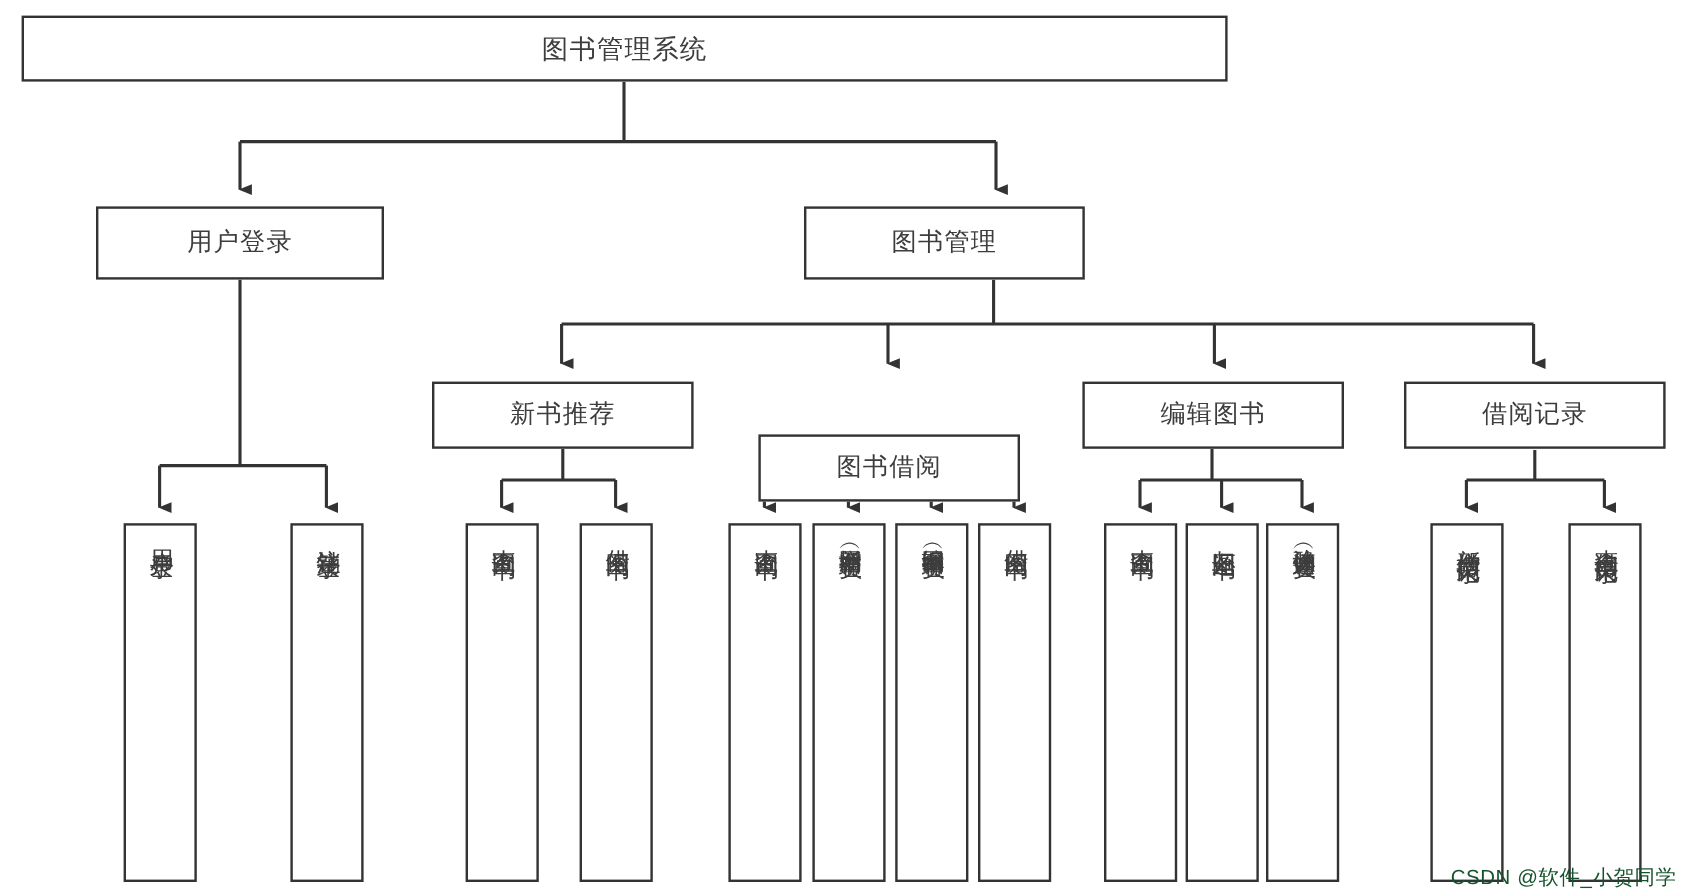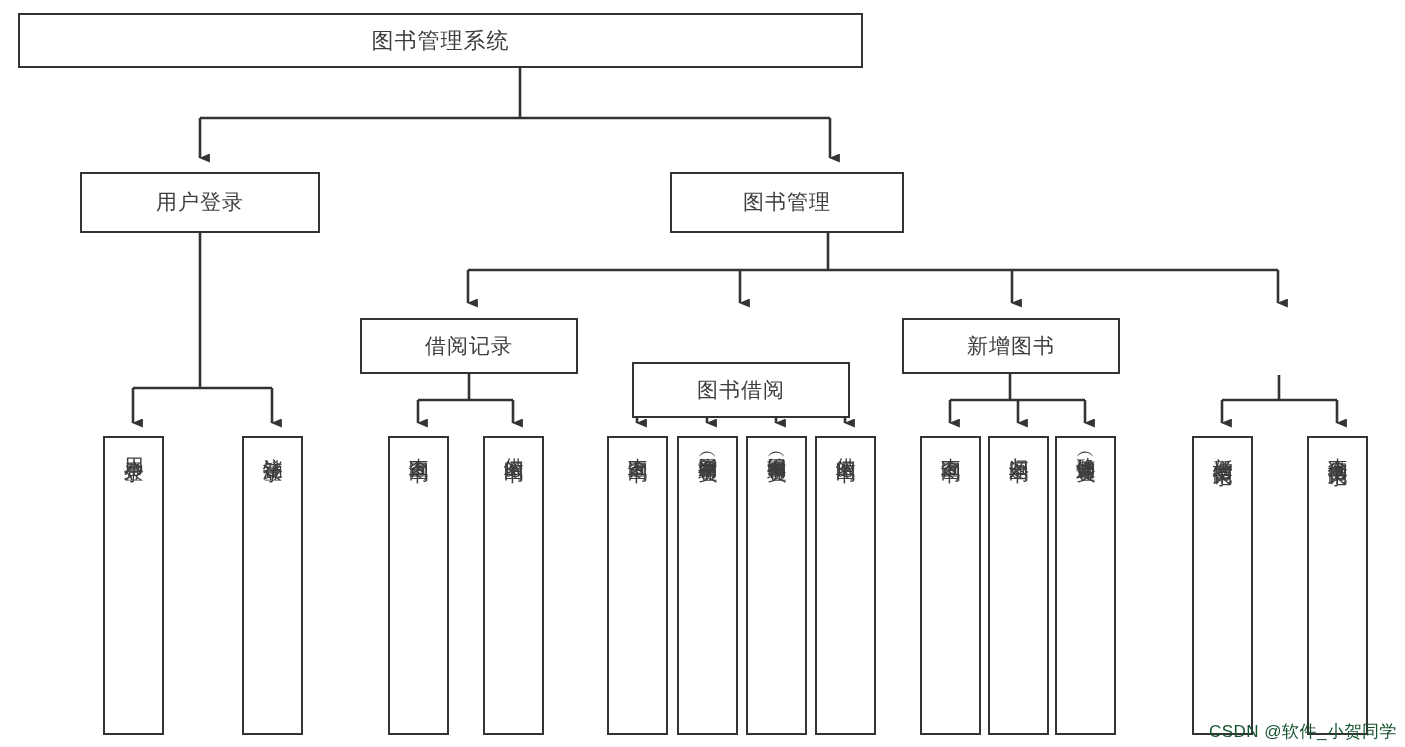--- a/index.html
+++ b/index.html
@@ -115,44 +115,47 @@
       <path d="M1018,400 L1018,423" marker-end="url(#arrow)"></path>
       <path d="M1085,400 L1085,423" marker-end="url(#arrow)"></path>
 
       <path d="M1279,375 L1279,400"></path>
       <path d="M1222,400 L1337,400"></path>
       <path d="M1222,400 L1222,423" marker-end="url(#arrow)"></path>
       <path d="M1337,400 L1337,423" marker-end="url(#arrow)"></path>
     </g>
   </svg>
 
-  <div class="node root" style="left:18px; top:13px; width:845px; height:55px;">
+  <div class="node root" style="left:18px; top:13px; width:1005px; height:55px;">
     <span class="label">图书管理系统</span>
   </div>
 
   <div class="node" style="left:80px; top:172px; width:240px; height:61px;">
     <span class="label">用户登录</span>
   </div>
 
   <div class="node" style="left:670px; top:172px; width:234px; height:61px;">
     <span class="label">图书管理</span>
   </div>
 
   <div class="node" style="left:360px; top:318px; width:218px; height:56px;">
-    <span class="label">借阅记录</span>
+    <span class="label">新书推荐</span>
   </div>
 
   <div class="node" style="left:632px; top:318px; width:218px; height:56px;margin-top:44px;">
     <span class="label">图书借阅</span>
   </div>
 
   <div class="node" style="left:902px; top:318px; width:218px; height:56px;">
-    <span class="label">新增图书</span>
-  </div>
-
+    <span class="label">编辑图书</span>
+  </div>
+
+  <div class="node" style="left:1170px; top:318px; width:218px; height:56px;">
+    <span class="label">借阅记录</span>
+  </div>
 
   <div class="node leaf" style="left:103px; top:436px; width:61px; height:299px;">
     <span class="label">用户登录</span>
   </div>
   <div class="node leaf" style="left:242px; top:436px; width:61px; height:299px;">
     <span class="label">注销登录</span>
   </div>
 
   <div class="node leaf" style="left:388px; top:436px; width:61px; height:299px;">
     <span class="label">查询图书</span>

